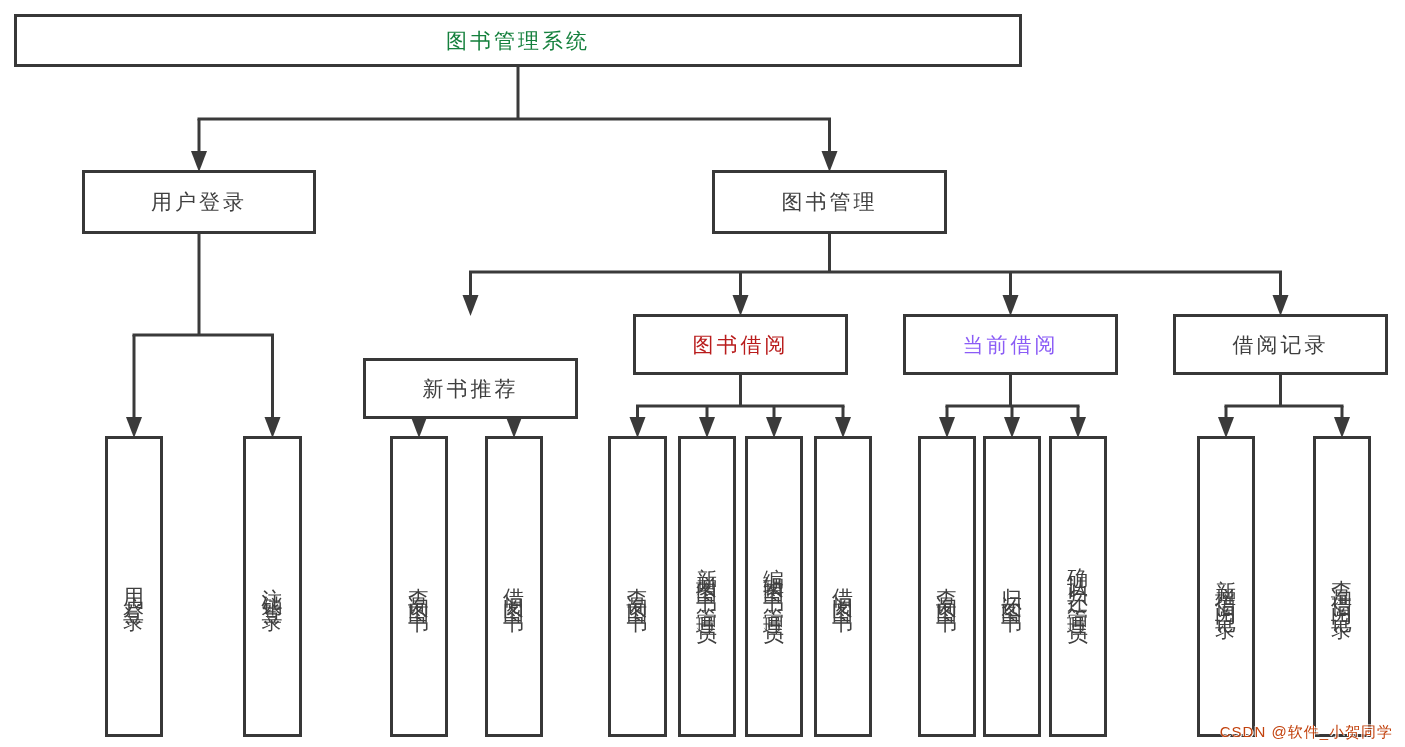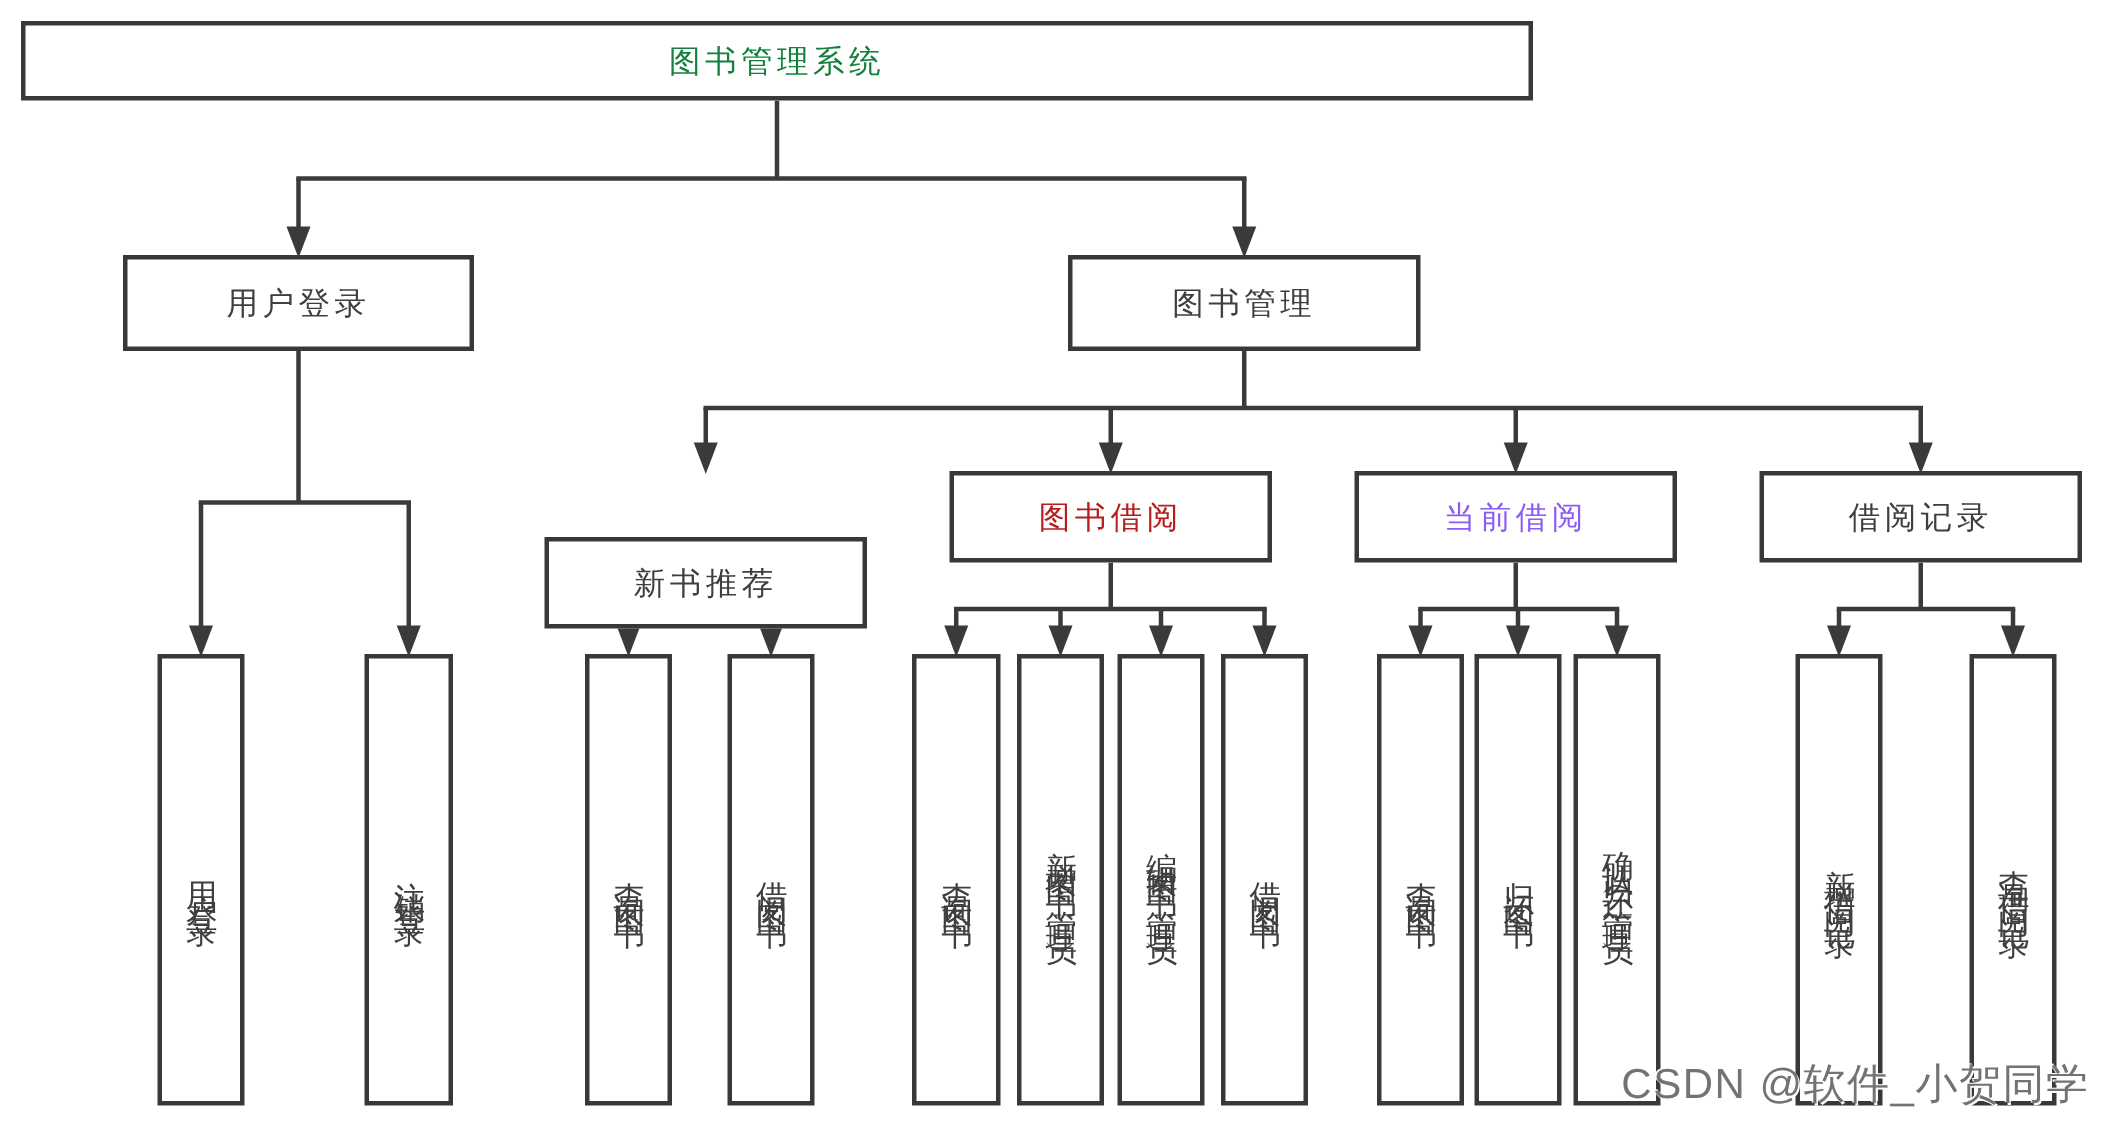--- a/index.html
+++ b/index.html
@@ -41,22 +41,22 @@
     text-orientation: mixed;
     font-size: 21px;
     letter-spacing: 8px;
     line-height: 1;
     white-space: nowrap;
   }
   .watermark {
     position: absolute;
     right: 12px;
     bottom: 5px;
-    font-size: 28px;
-    color: #737373;
+    font-size: 15px;
+    color: #c2410c;
     letter-spacing: 1px;
     white-space: nowrap;
     z-index: 5;
     text-shadow: 1px 1px 0 #ffffff, -1px -1px 0 #ffffff;
   }
 </style>
 </head>
 <body>
 
 <div class="stage">

